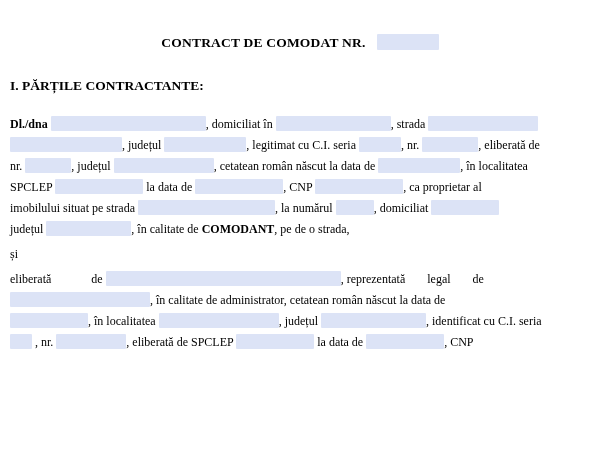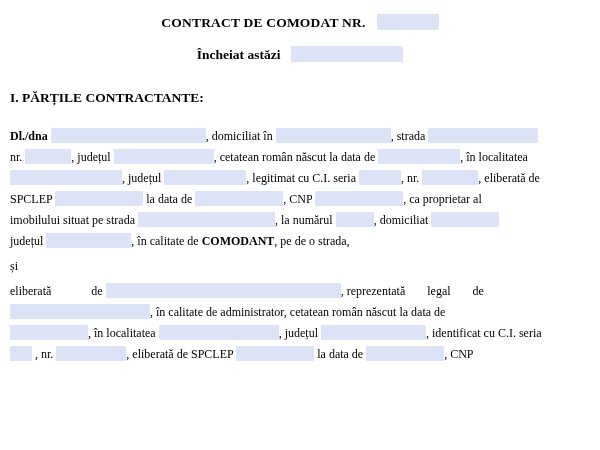--- a/index.html
+++ b/index.html
@@ -12,21 +12,21 @@
     background: #ffffff;
     font-family: "Liberation Serif", serif;
     color: #000000;
     overflow: hidden;
   }
   .page {
     position: relative;
     width: 600px;
     height: 450px;
     box-sizing: border-box;
-    padding: 8px 10px 0 10px;
+    padding: 28px 10px 0 10px;
   }
 
   
   .title-line {
     text-align: center;
     font-weight: bold;
     font-size: 13.5px;
     letter-spacing: 0.2px;
     margin: 6px 0 0 0;
     line-height: 18px;
@@ -77,46 +77,41 @@
 <body>
 
 <div class="page">
 
   <div class="title-line">
     <span>CONTRACT DE COMODAT NR.</span>
     <span class="spacer-sm"></span>
     <span class="blank tall" style="width:62px"></span>
   </div>
 
-  <div class="subtitle-line">
-    <span>Încheiat astăzi</span>
-    <span class="spacer-sm"></span>
-    <span class="blank tall" style="width:112px"></span>
-  </div>
 
   <div class="section-heading">I. PĂRȚILE CONTRACTANTE:</div>
 
   <div class="para">
     <span class="line">
       <span class="bold">Dl./dna</span>
       <span class="blank" style="width:155px"></span><span>, domiciliat în</span>
       <span class="blank" style="width:115px"></span><span>, strada</span>
       <span class="blank" style="width:110px"></span>
     </span>
     <span class="line">
+      <span class="blank" style="width:112px"></span><span>, județul</span>
+      <span class="blank" style="width:82px"></span><span>, legitimat cu C.I. seria</span>
+      <span class="blank" style="width:42px"></span><span>, nr.</span>
+      <span class="blank" style="width:56px"></span><span>, eliberată de</span>
+    </span>
+    <span class="line">
       <span>nr.</span>
       <span class="blank" style="width:46px"></span><span>, județul</span>
       <span class="blank" style="width:100px"></span><span>, cetatean român născut la data de</span>
       <span class="blank" style="width:82px"></span><span>, în localitatea</span>
-    </span>
-    <span class="line">
-      <span class="blank" style="width:112px"></span><span>, județul</span>
-      <span class="blank" style="width:82px"></span><span>, legitimat cu C.I. seria</span>
-      <span class="blank" style="width:42px"></span><span>, nr.</span>
-      <span class="blank" style="width:56px"></span><span>, eliberată de</span>
     </span>
     <span class="line">
       <span>SPCLEP</span>
       <span class="blank" style="width:88px"></span>
       <span>la data de</span>
       <span class="blank" style="width:88px"></span><span>, CNP</span>
       <span class="blank" style="width:88px"></span><span>, ca proprietar al</span>
     </span>
     <span class="line">
       <span>imobilului situat pe strada</span>

